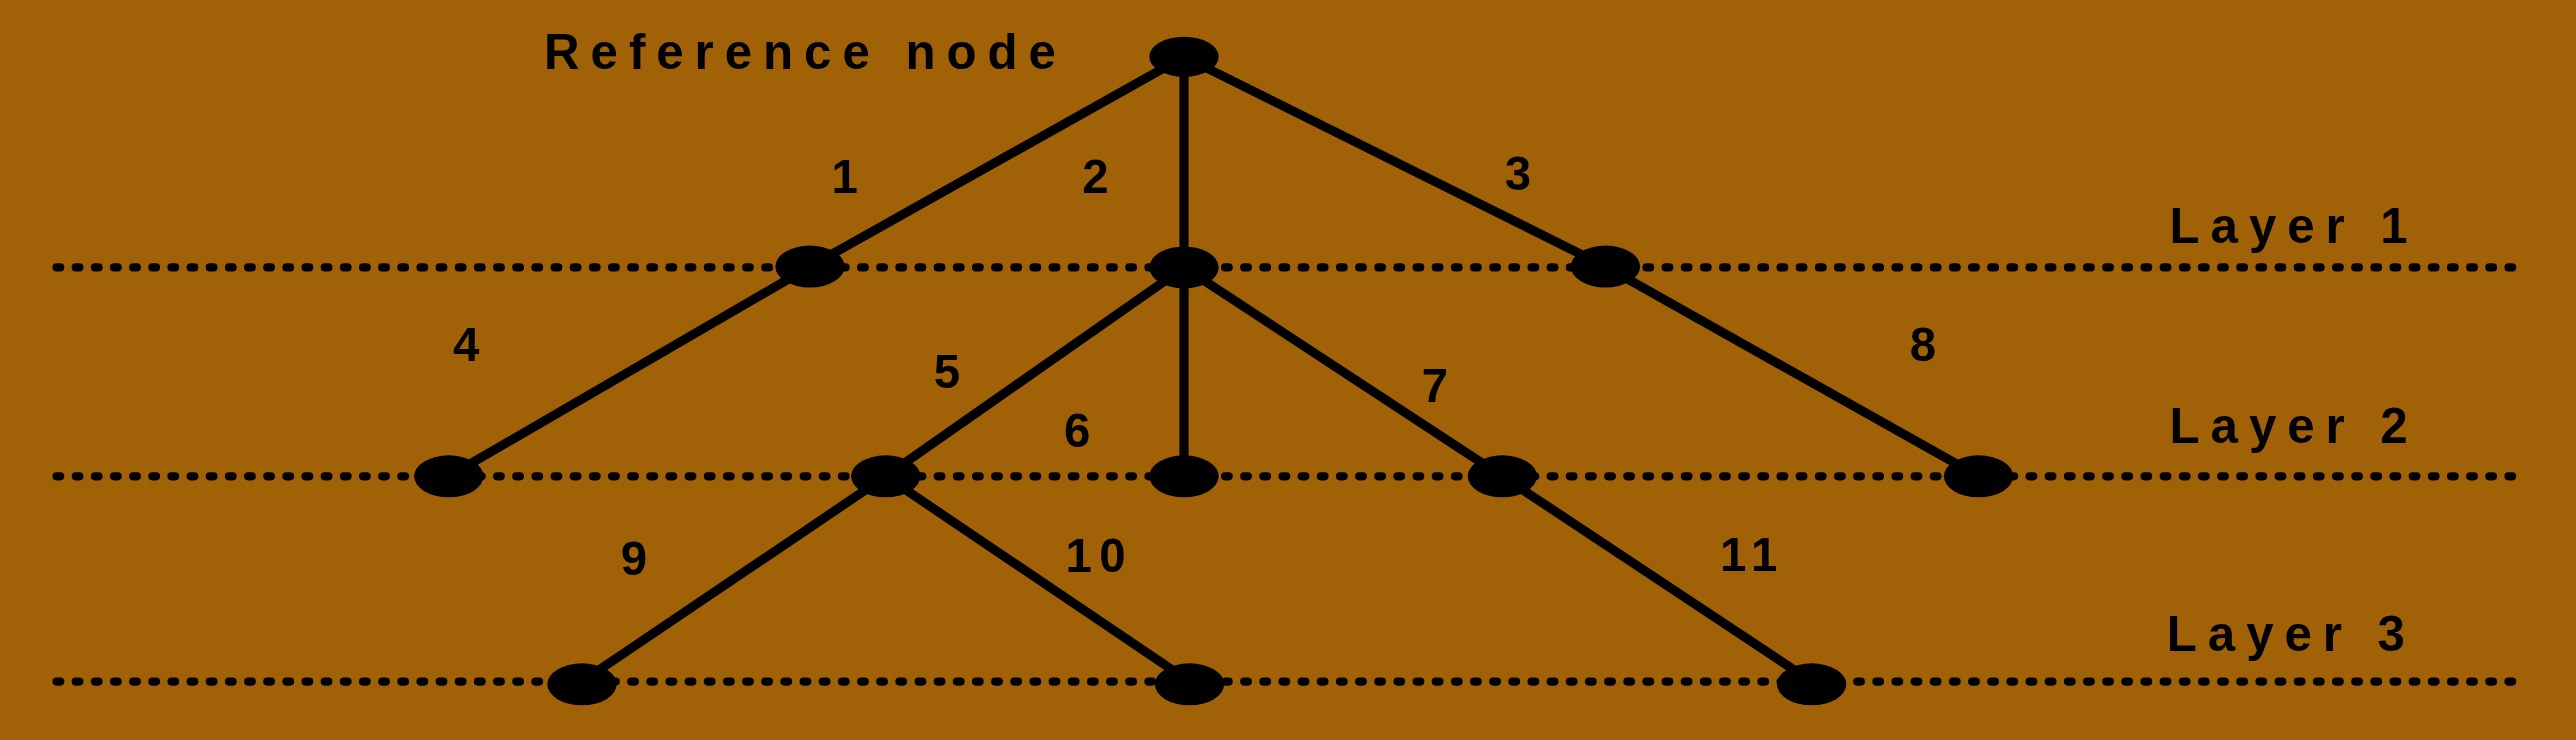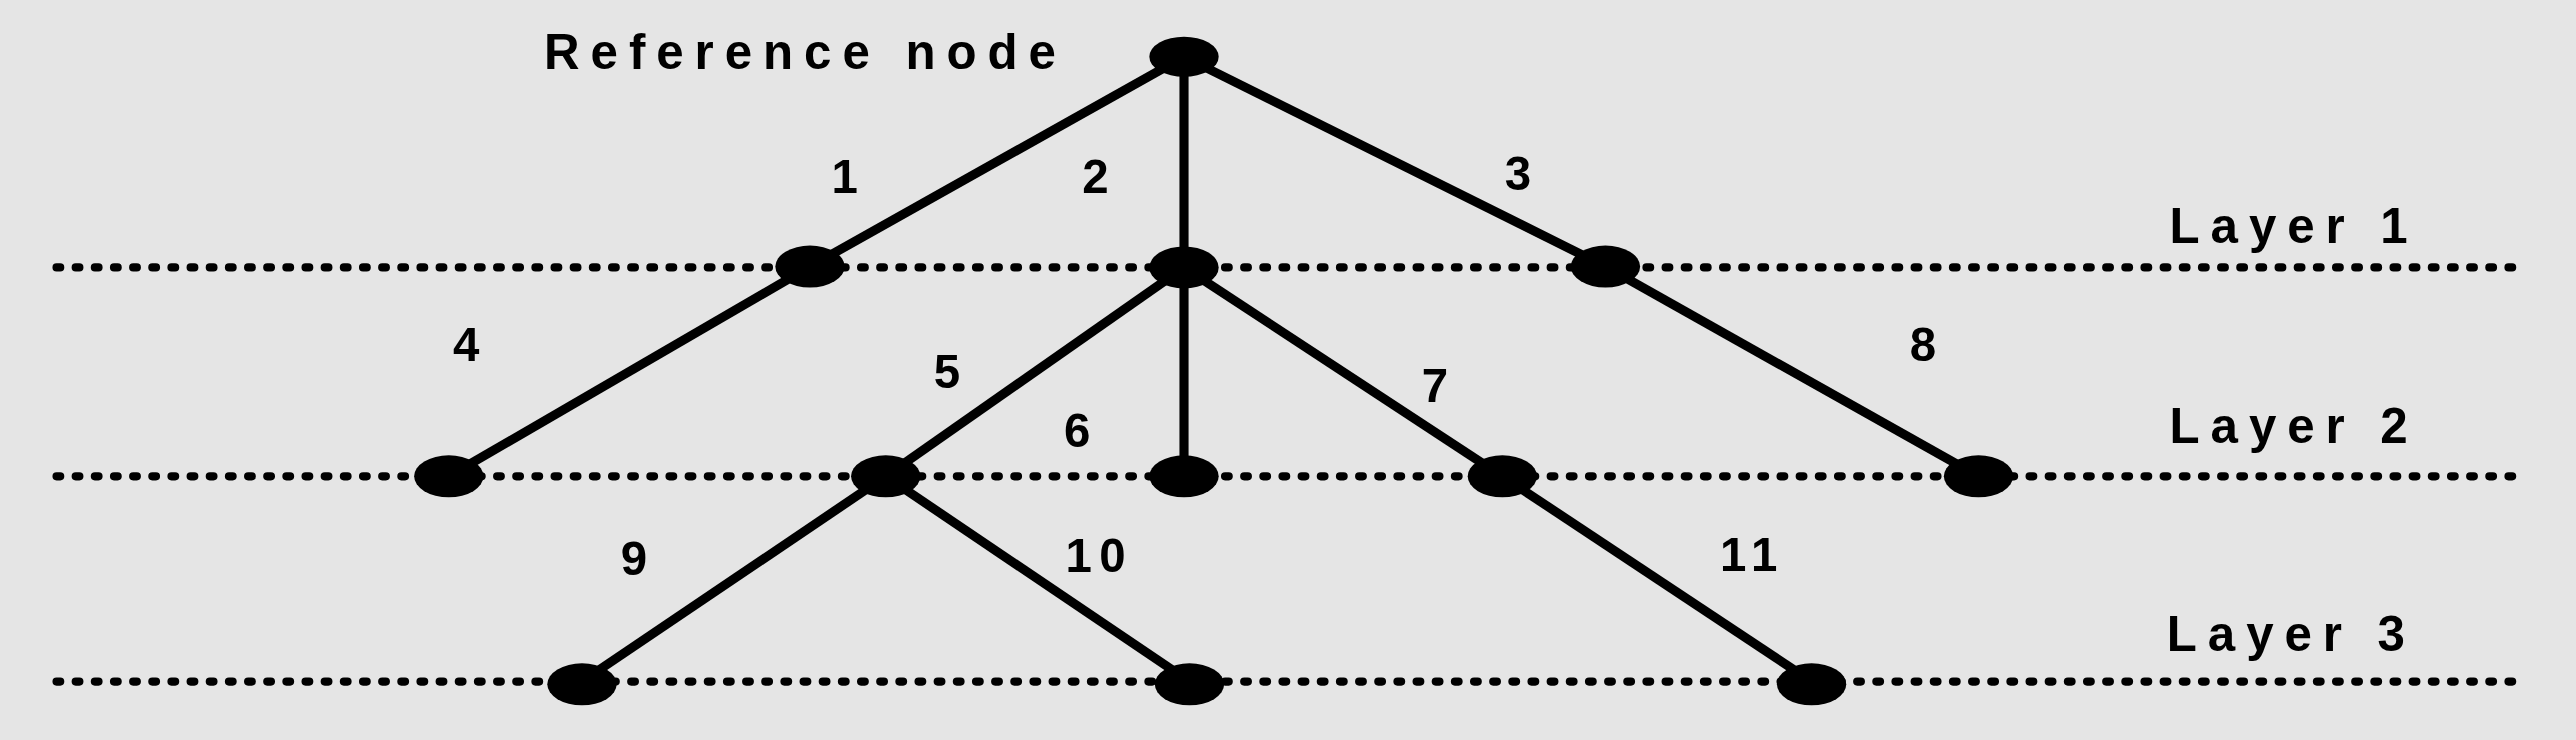--- a/index.html
+++ b/index.html
@@ -4,21 +4,21 @@
 <style>
   html, body {
     margin: 0;
     padding: 0;
     background: #ffffff;
   }
   .canvas {
     position: relative;
     width: 2576px;
     height: 741px;
-    background: #e5e5e5;
+    background: #a16207;
     overflow: hidden;
   }
   svg { display: block; }
   .edge {
     stroke: #000000;
     stroke-width: 10;
     fill: none;
   }
   .layer-line {
     stroke: #000000;

